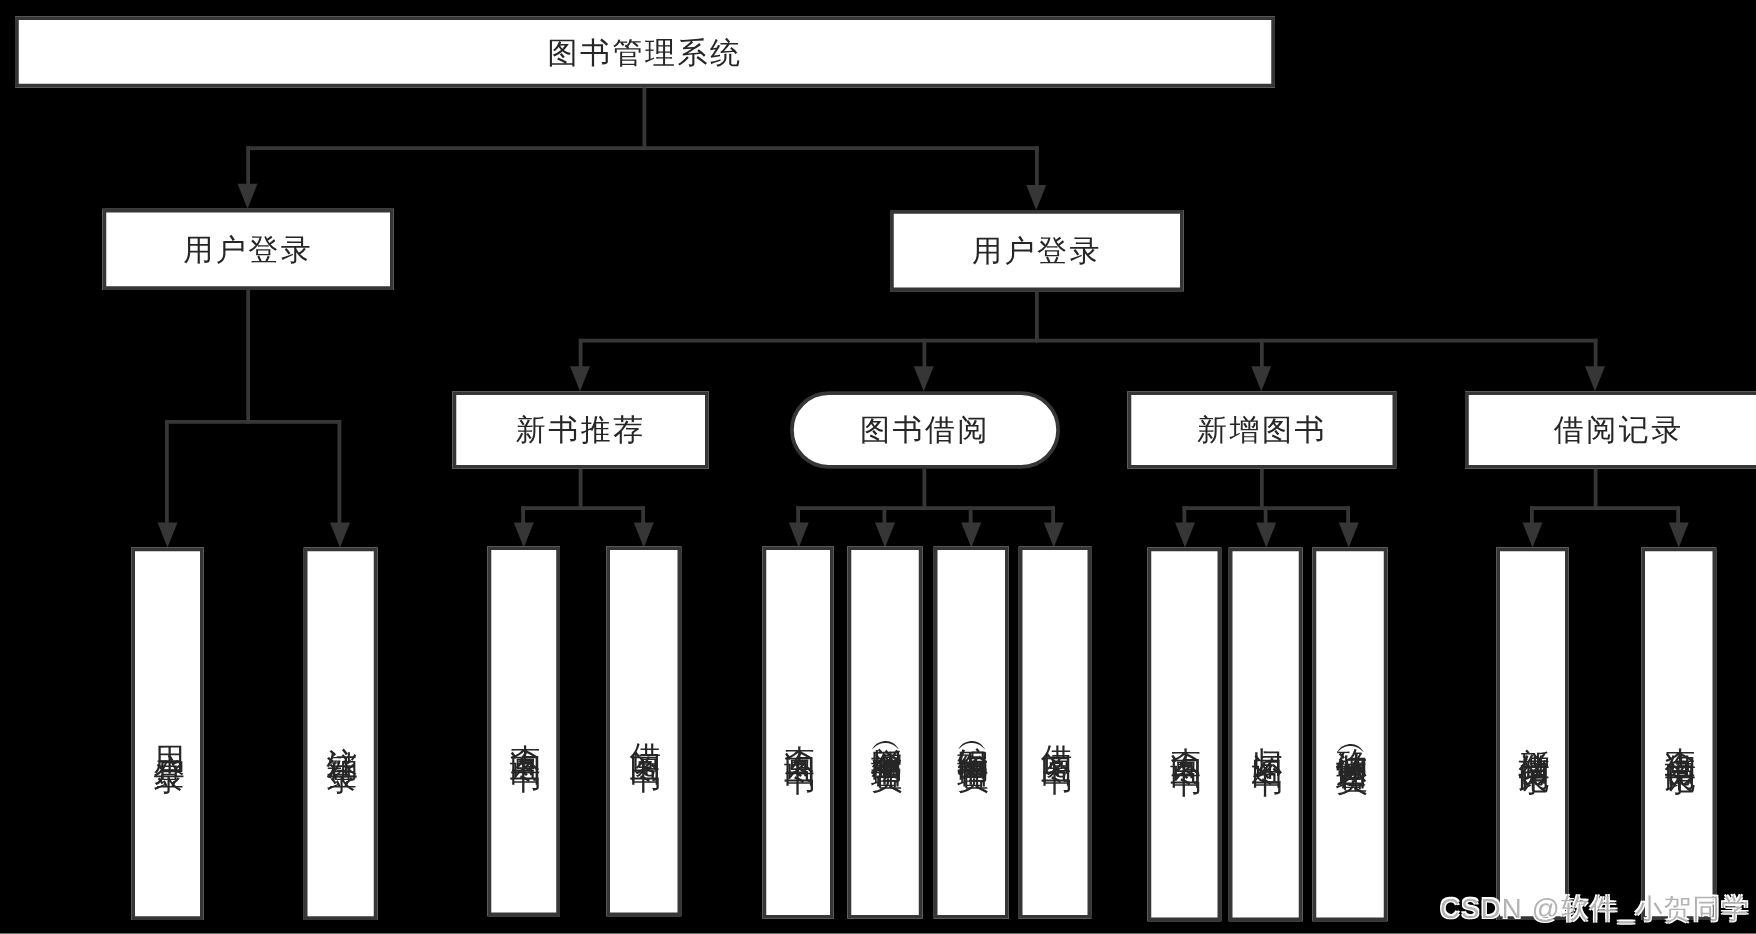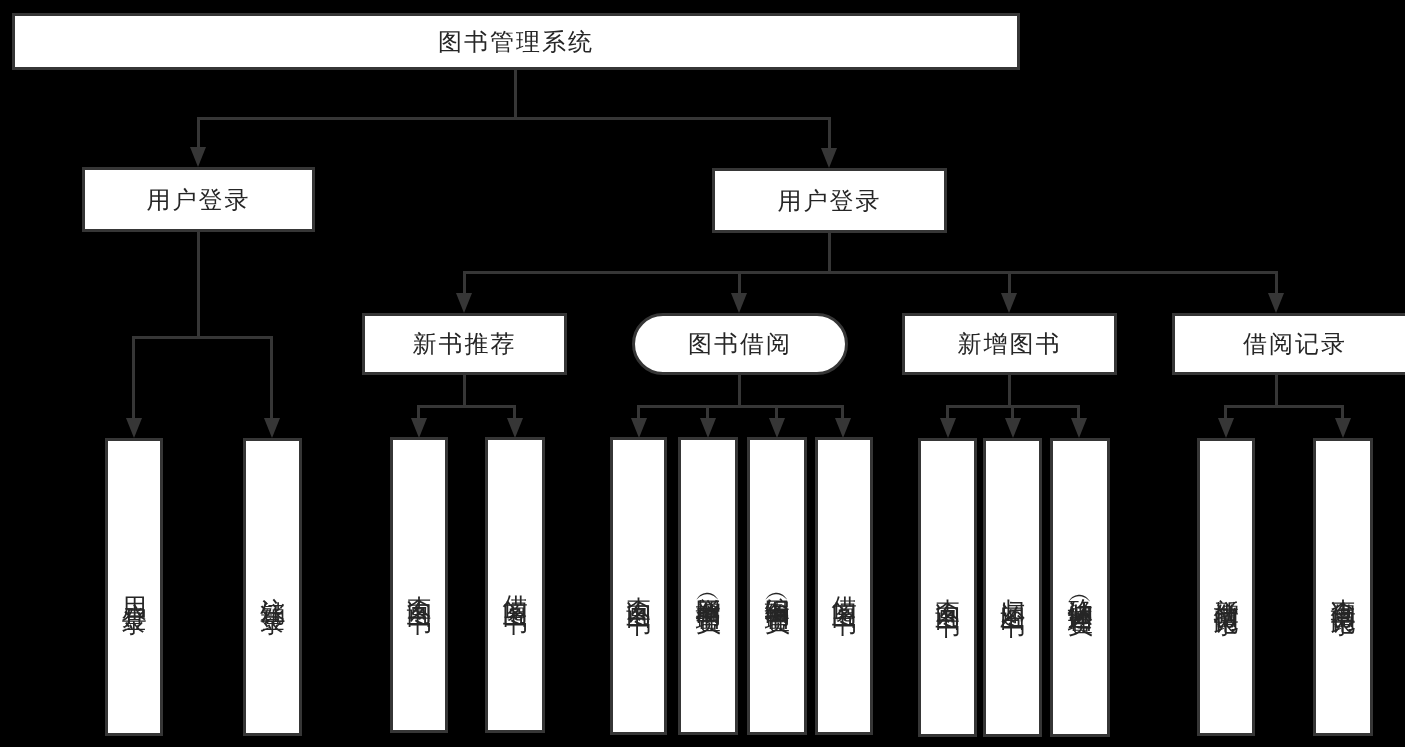--- a/index.html
+++ b/index.html
@@ -154,13 +154,14 @@
     <span class="vlabel" style="letter-spacing:2px;">确认归还（管理员）</span>
   </div>
 
   <div class="box vbox" style="left:1197px;top:438px;width:58px;height:298px;">
     <span class="vlabel" style="letter-spacing:3px;">新增借阅记录</span>
   </div>
   <div class="box vbox" style="left:1313px;top:438px;width:60px;height:298px;">
     <span class="vlabel" style="letter-spacing:3px;">查询借阅记录</span>
   </div>
 
+  <div id="watermark">CSDN @软件_小贺同学</div>
 </div>
 
 </body></html>

